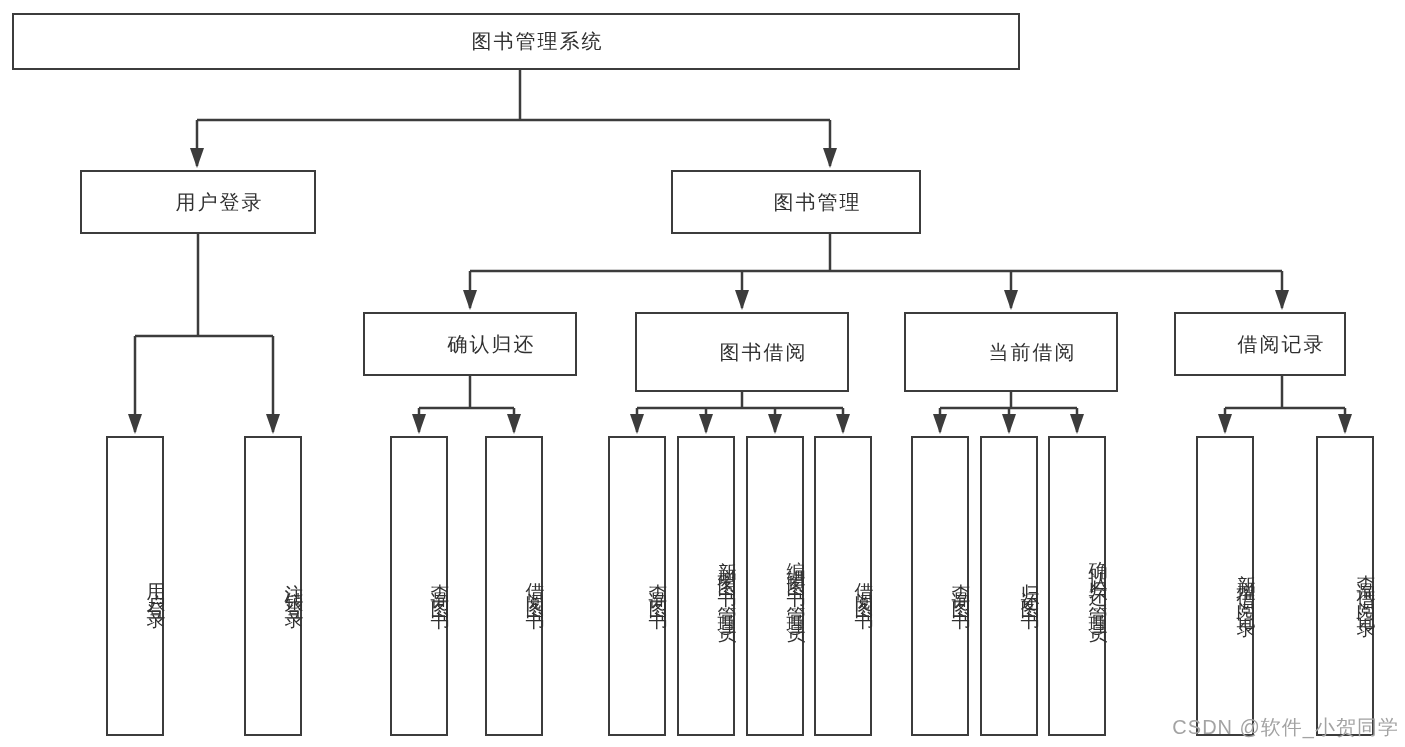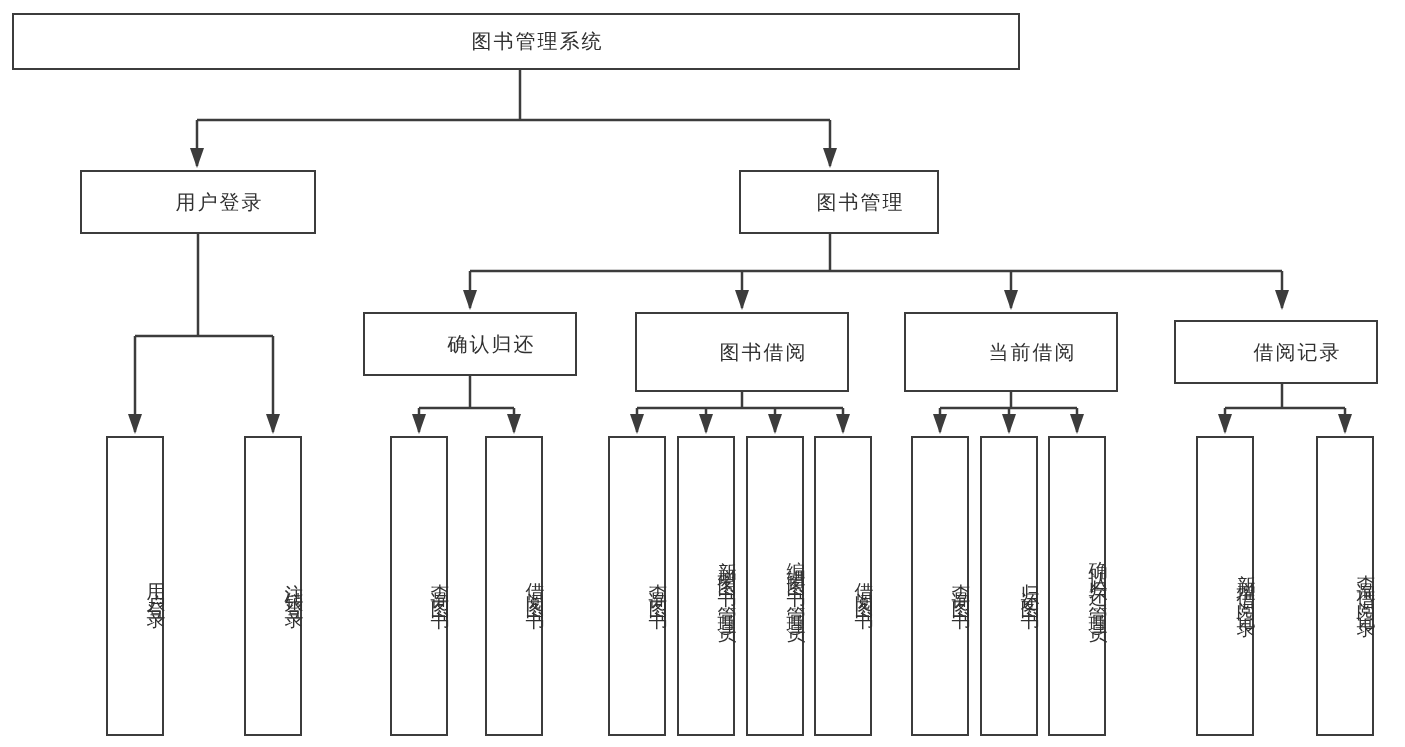--- a/index.html
+++ b/index.html
@@ -37,25 +37,25 @@
   .v-label {
     writing-mode: vertical-rl;
     text-orientation: mixed;
     font-size: 19px;
     letter-spacing: 9px;
     line-height: 1;
   }
   
   .n-root  { left: 12px;  top: 13px;  width: 1008px; height: 57px; }
   .n-l2a   { left: 80px;  top: 170px; width: 236px;  height: 64px; }
-  .n-l2b   { left: 739px; top: 170px; width: 200px;  height: 64px; }
+  .n-l2b   { left: 671px; top: 170px; width: 250px;  height: 64px; }
   .n-l3a   { left: 363px; top: 312px; width: 214px;  height: 64px; }
   .n-l3b   { left: 635px; top: 312px; width: 214px;  height: 80px; }
   .n-l3c   { left: 904px; top: 312px; width: 214px;  height: 80px; }
-  .n-l3d   { left: 1174px;top: 320px; width: 204px;  height: 64px; text-align: center; }
+  .n-l3d   { left: 1174px;top: 312px; width: 172px;  height: 64px; text-align: center; }
   .leaf    { top: 436px; width: 58px; height: 300px; }
   .lf-1  { left: 106px; }
   .lf-2  { left: 244px; }
   .lf-3  { left: 390px; }
   .lf-4  { left: 485px; }
   .lf-5  { left: 608px; }
   .lf-6  { left: 677px; }
   .lf-7  { left: 746px; }
   .lf-8  { left: 814px; }
   .lf-9  { left: 911px; }
@@ -190,14 +190,15 @@
     <span class="v-label">确认归还（管理员）</span>
   </div>
 
   <div class="node leaf lf-12">
     <span class="v-label">新增借阅记录</span>
   </div>
   <div class="node leaf lf-13">
     <span class="v-label">查询借阅记录</span>
   </div>
 
+  <div class="watermark">CSDN @软件_小贺同学</div>
 
 </div>
 
 </body></html>

